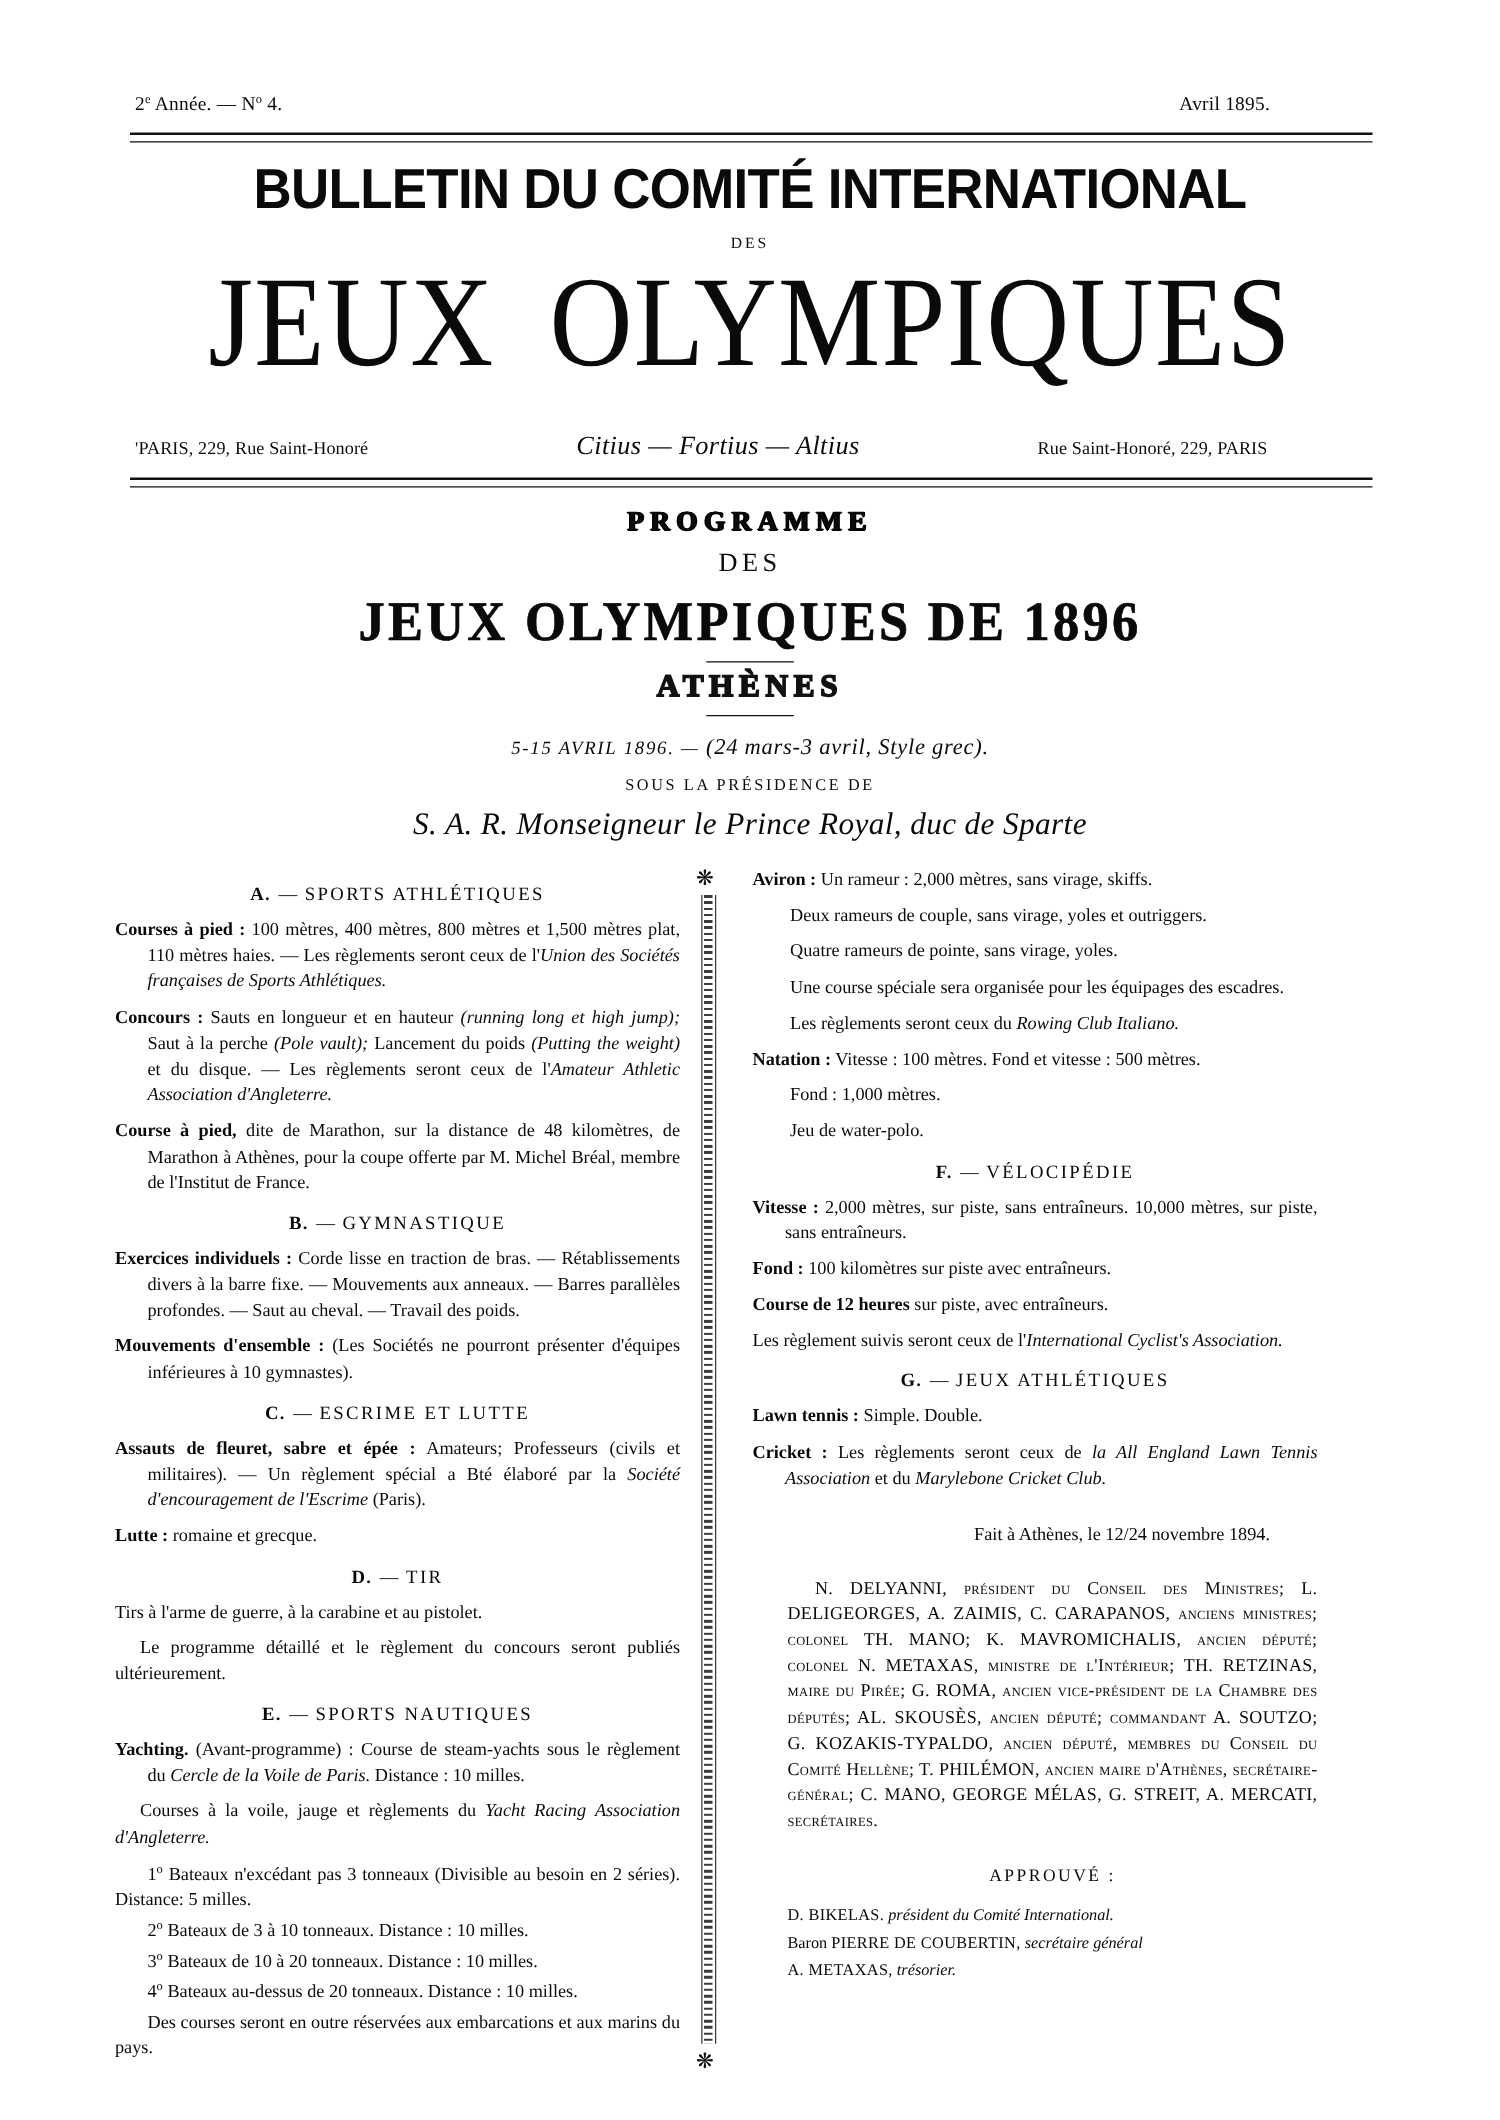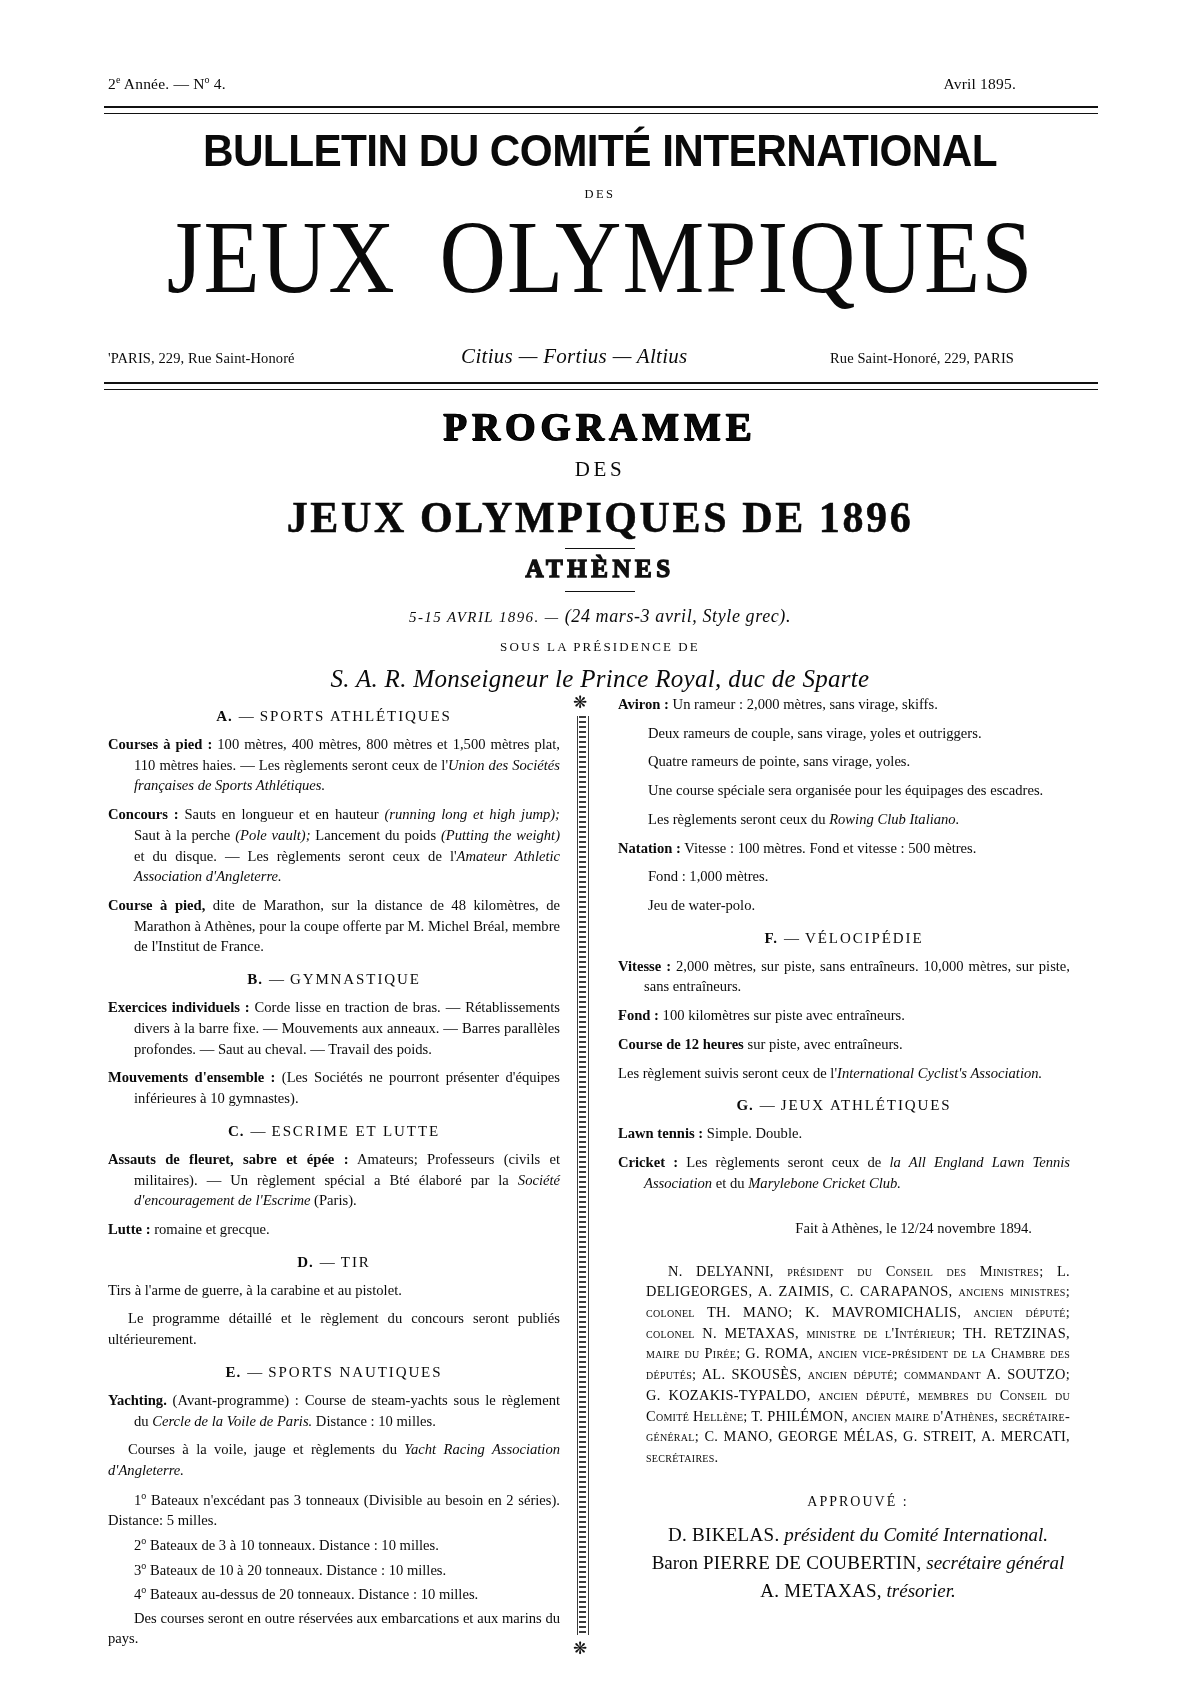--- a/index.html
+++ b/index.html
@@ -56,21 +56,21 @@
   .mh-foot .addr { font-size:14.5px; letter-spacing:.1px; }
   .mh-foot .motto {
     font-style:italic; font-size:21px; letter-spacing:.3px;
     margin-left:34px; margin-right:10px; white-space:nowrap;
   }
 
   
   .prog { position:absolute; left:0; top:404px; width:1200px; text-align:center; }
   .prog-title {
     font-family:"Liberation Serif", serif;
-    font-weight:bold; font-size:39px; letter-spacing:5px;
+    font-weight:bold; font-size:22px; letter-spacing:5px;
     margin:0; padding:0;
     text-shadow:0.8px 0 0 #000, -0.8px 0 0 #000, 0 0.7px 0 #000;
     text-align:center;
     -webkit-text-stroke:0.4px #000;
   }
   .prog-des { font-size:21px; letter-spacing:3.6px; margin:8px 0 0 0; }
   .prog-main {
     font-family:"Liberation Serif", serif;
     font-weight:bold; font-size:42px; letter-spacing:2.6px;
     margin:10px 0 0 0;
@@ -88,21 +88,21 @@
   }
   .prog-dates {
     font-style:italic; font-size:15px; letter-spacing:1.4px; margin:14px 0 0 0;
   }
   .prog-dates .small { font-size:18px; letter-spacing:.6px; }
   .prog-sous { font-size:13px; letter-spacing:2.1px; margin:12px 0 0 0; }
   .prog-prince { font-style:italic; font-size:25px; letter-spacing:.3px; margin:10px 0 0 0; }
 
   
   .cols {
-    position:absolute; left:108px; top:694px; width:996px;
+    position:absolute; left:92px; top:694px; width:996px;
     display:flex; align-items:flex-start;
   }
   .col { width:452px; }
   .col-left { padding-right:10px; }
   .col-right { padding-left:28px; }
 
   .divider {
     width:20px; align-self:stretch; position:relative;
     display:flex; flex-direction:column; align-items:center; justify-content:space-between;
   }
@@ -139,21 +139,21 @@
   p.hang0 { padding-left:0; text-indent:0; }
   p.tight { margin-bottom:3px; }
   sup.o { font-size:10px; vertical-align:super; }
   p.right-date { text-align:right; font-size:14.6px; margin:26px 0 0 0; padding-right:38px; }
   p.signatories {
     margin:24px 0 0 0; font-size:14.4px; line-height:1.44;
     text-align:justify; text-indent:22px; padding-left:28px;
   }
   .sc { font-variant:small-caps; letter-spacing:.3px; }
   p.approuve { text-align:center; font-size:14px; letter-spacing:2px; margin:26px 0 14px 0; padding-left:28px;}
-  p.sign-line { margin:0 0 6px 0; font-size:19px; padding-left:28px;text-align:center; }
+  p.sign-line { margin:0 0 6px 0; font-size:13px; padding-left:28px; }
 </style>
 </head>
 <body>
 
 <div class="page">
 
   <div class="issue-line">
     <div><span>2</span><sup>e</sup><span> Année. — N</span><sup>o</sup><span> 4.</span></div>
     <div>Avril 1895.</div>
   </div>

